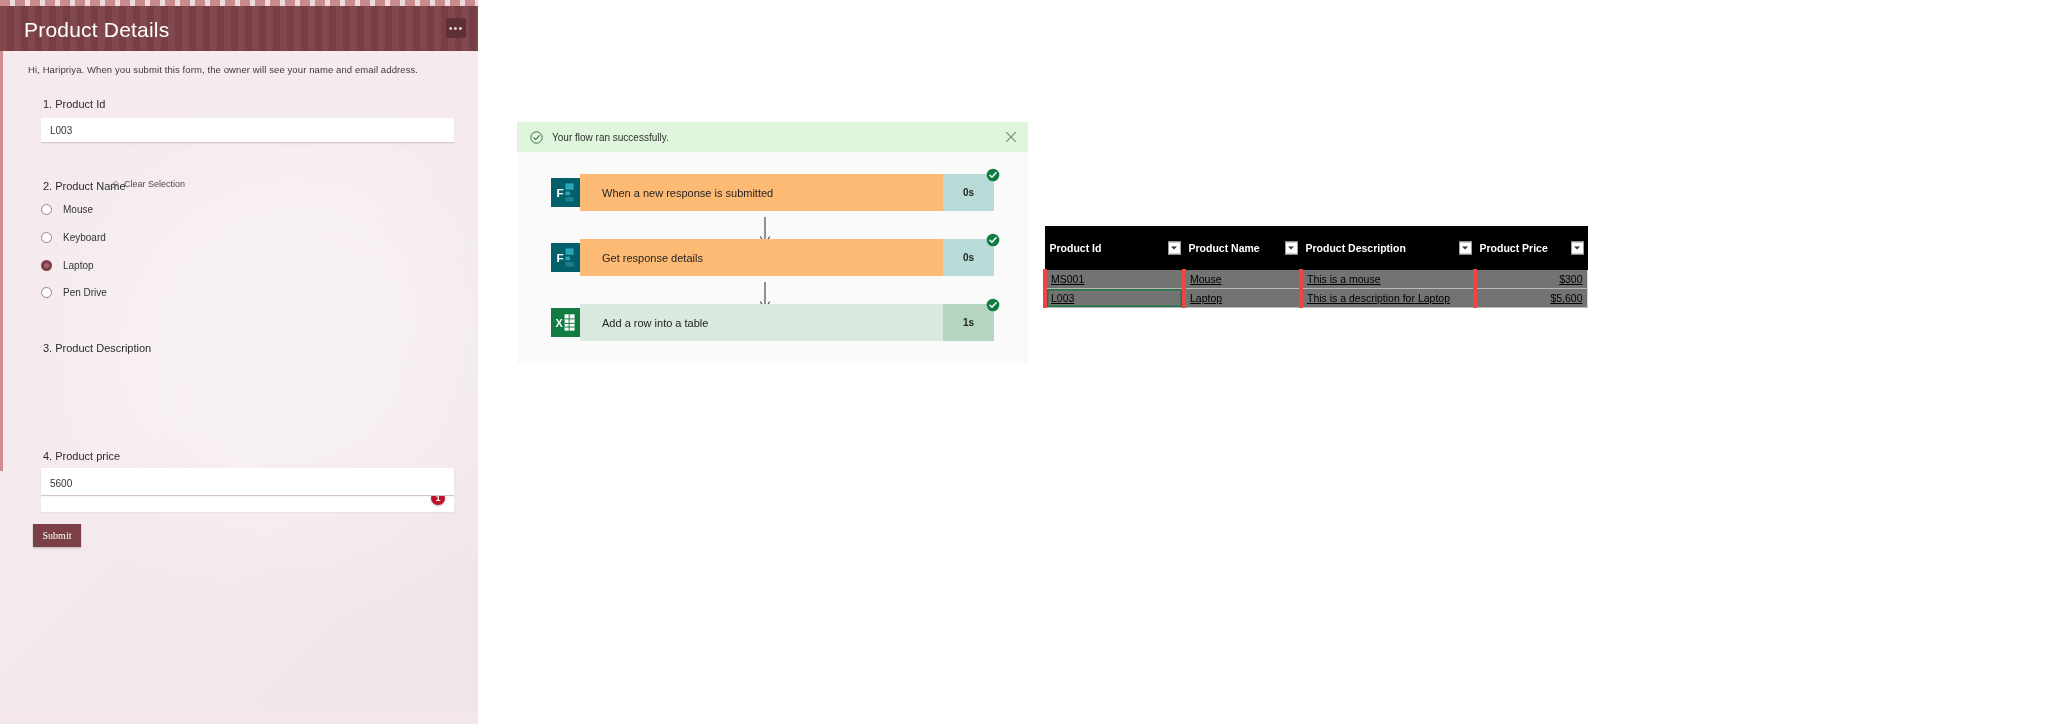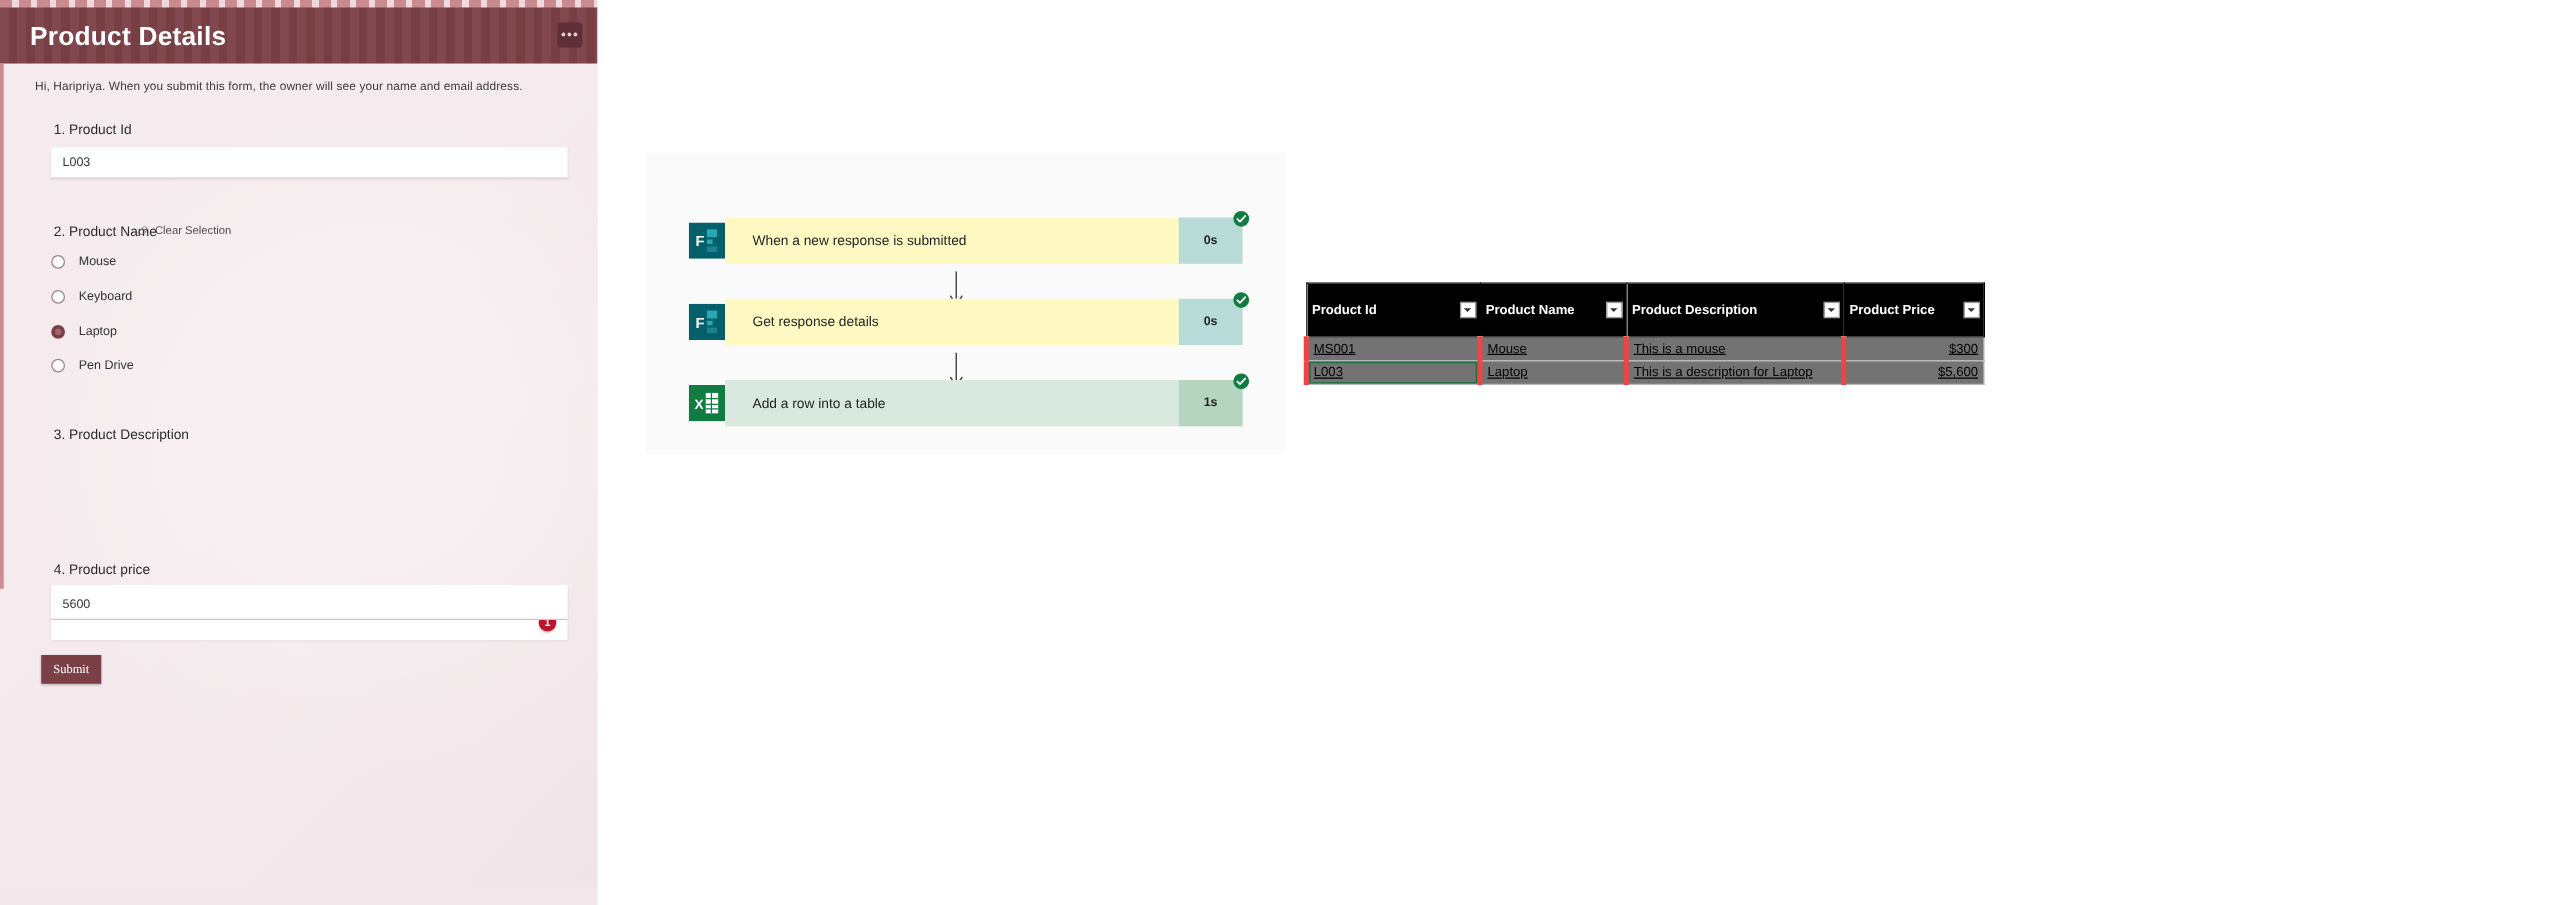--- a/index.html
+++ b/index.html
@@ -10,21 +10,21 @@
   #forms-panel{position:absolute;left:0;top:0;width:478px;height:724px;
       background:#f3e7eb;overflow:hidden;}
   #forms-stripe{position:absolute;left:0;top:0;width:478px;height:9px;
       background:repeating-linear-gradient(90deg,#c98b90 0 10px,#f0d9dc 10px 15px);}
   #forms-header{position:absolute;left:0;top:6px;width:478px;height:45px;
       background:#7b4046;}
   #forms-header-bg{position:absolute;left:0;top:0;width:100%;height:100%;
       background:repeating-linear-gradient(90deg,rgba(255,255,255,.045) 0 7px,
                  rgba(0,0,0,.03) 7px 14px);}
   #forms-title{position:absolute;left:24px;top:12px;color:#ffffff;
-      font-size:21px;font-weight:700;letter-spacing:.2px;}
+      font-size:21px;font-weight:400;letter-spacing:.2px;}
   #forms-more-btn{position:absolute;right:12px;top:12px;width:20px;height:20px;
       background:#5e2f35;border-radius:3px;display:flex;align-items:center;
       justify-content:center;cursor:pointer;}
   #forms-more-btn span{color:#e8d3d6;font-size:11px;line-height:4px;
       letter-spacing:1px;}
 
   #forms-body{position:absolute;left:0;top:51px;width:478px;height:659px;
       background:#f3e7eb;
       background-image:
         radial-gradient(circle at 62% 46%, rgba(255,255,255,.30) 0 22%, rgba(255,255,255,0) 60%),
@@ -75,21 +75,21 @@
   #flow-notice{position:absolute;left:0;top:0;width:511px;height:30px;
       background:#dff6dd;display:flex;align-items:center;}
   #flow-notice-icon{margin-left:13px;width:13px;height:13px;}
   #flow-notice-text{margin-left:9px;font-size:10px;color:#323130;}
   #flow-notice-close{position:absolute;right:11px;top:9px;width:12px;height:12px;
       cursor:pointer;opacity:.55;}
 
   .flow-step{position:absolute;left:34px;width:443px;height:37px;}
   .flow-icon{position:absolute;left:0;top:0;width:29px;height:37px;}
   .flow-body{position:absolute;left:29px;top:0;width:414px;height:37px;
-      background:#fef9c3;display:flex;align-items:center;}
+      background:#fdba74;display:flex;align-items:center;}
   .flow-body.excel{background:#d9e9df;}
   .flow-title{margin-left:22px;font-size:11px;color:#252423;}
   .flow-time{position:absolute;right:0;top:0;width:51px;height:37px;
       background:#b9dbd8;display:flex;align-items:center;justify-content:center;
       font-size:10px;color:#252423;font-weight:bold;}
   .flow-time.excel{background:#b6d5c1;}
   .flow-check{position:absolute;right:-6px;top:-6px;width:14px;height:14px;}
   .flow-arrow{position:absolute;left:241px;width:14px;height:30px;}
 
   
@@ -167,20 +167,30 @@
 
     <div class="q-label" style="top:399px">4. Product price</div>
     <input class="q-input" style="top: 420px;" readonly="" value="5600">
 
     <button id="submit-btn">Submit</button>
   </div>
 </div>
 
 <div id="flow-panel">
 
+  <div id="flow-notice">
+    <svg id="flow-notice-icon" viewBox="0 0 16 16">
+      <circle cx="8" cy="8" r="7" fill="none" stroke="#3a6b3a" stroke-width="1.2"></circle>
+      <path d="M4.6 8.2 L6.9 10.5 L11.4 5.6" fill="none" stroke="#3a6b3a" stroke-width="1.3" stroke-linecap="round" stroke-linejoin="round"></path>
+    </svg>
+    <span id="flow-notice-text">Your flow ran successfully.</span>
+    <svg id="flow-notice-close" viewBox="0 0 12 12">
+      <path d="M1.5 1.5 L10.5 10.5 M10.5 1.5 L1.5 10.5" stroke="#3b3b3b" stroke-width="1.1" stroke-linecap="round"></path>
+    </svg>
+  </div>
 
   <div class="flow-step" style="top:52px">
     <div class="flow-icon">
       <svg width="29" height="29" viewBox="0 0 32 32" style="display:block;margin-top:4px">
         <rect x="0" y="0" width="32" height="32" fill="#03606b"></rect>
         <text x="6" y="21" font-family="Liberation Sans, sans-serif" font-size="13" font-weight="bold" fill="#ffffff">F</text>
         <rect x="16" y="6" width="9" height="7" fill="#2aa6b5"></rect>
         <rect x="16" y="15" width="5" height="4" fill="#2aa6b5"></rect>
         <rect x="16" y="21" width="9" height="5" fill="#1b8090"></rect>
       </svg>

